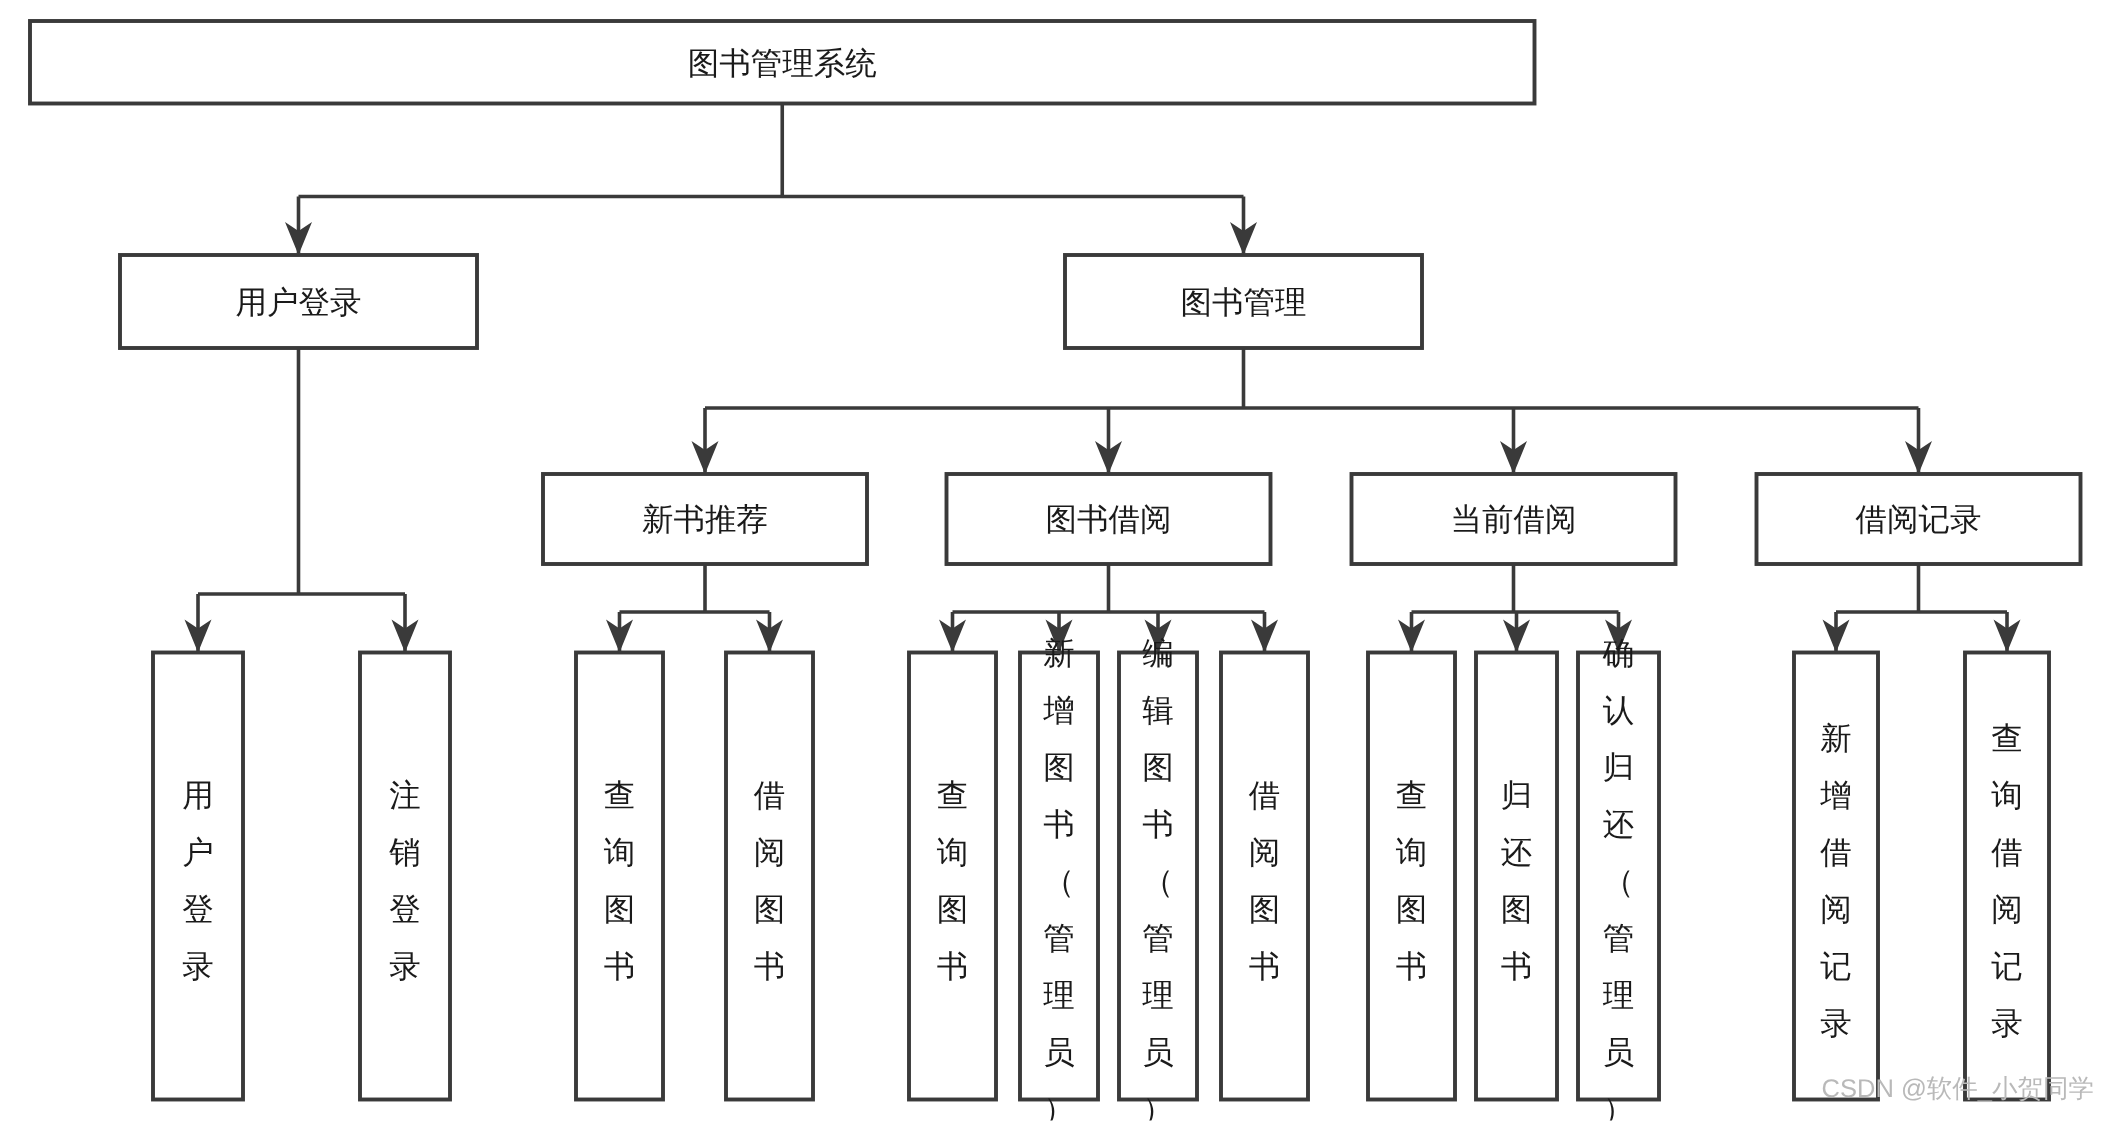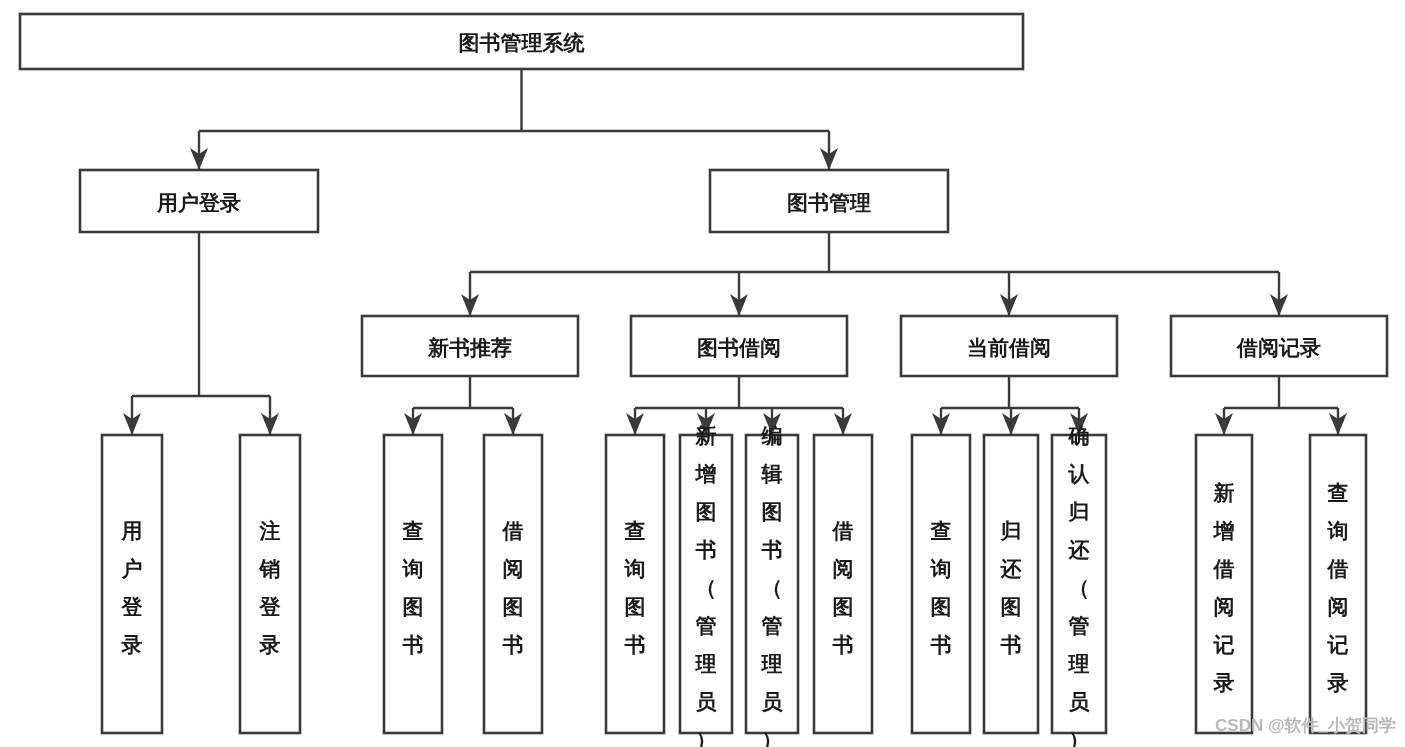--- a/index.html
+++ b/index.html
@@ -11,21 +11,20 @@
     width: 1405px;
     height: 747px;
     font-family: "Liberation Sans", "DejaVu Sans", sans-serif;
     overflow: hidden;
     position: relative;
   }
   #diagram-root {
     position: relative;
     width: 1405px;
     height: 617px;
-    font-weight: bold;
   }
   svg.tree-svg {
     position: absolute;
     top: 0;
     left: 0;
     width: 1405px;
     height: 747px;
     display: block;
   }
   .node-box {

